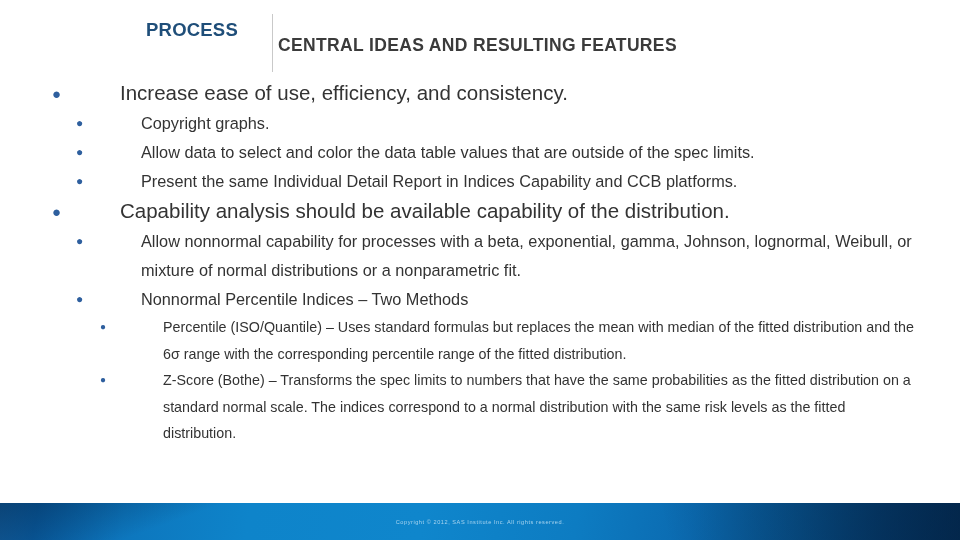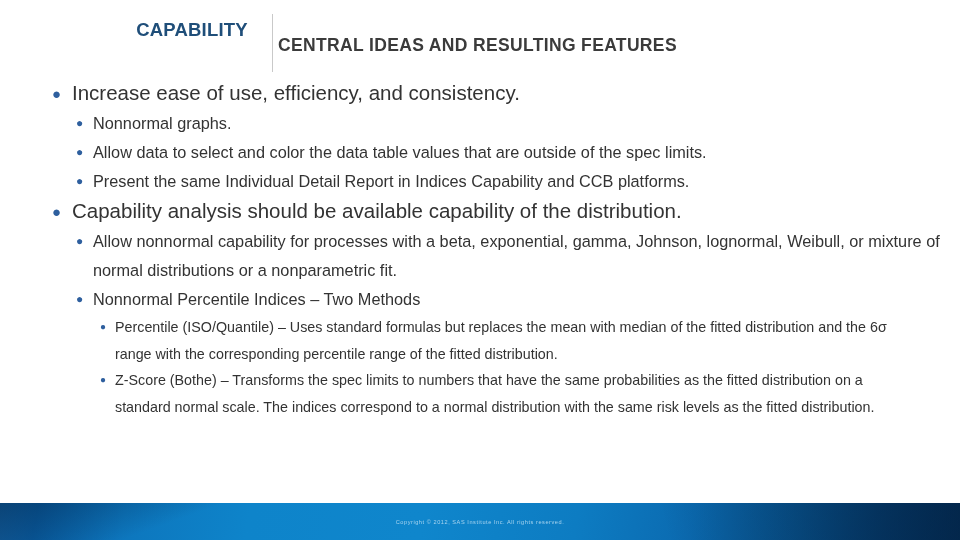--- a/index.html
+++ b/index.html
@@ -71,20 +71,21 @@
     align-items: flex-start;
   }
   .dot {
     flex: 0 0 auto;
     color: #2E5F9E;
     line-height: 1;
     user-select: none;
   }
   .btext {
     flex: 1 1 auto;
+    margin-left: 48px;
   }
 
   
   .lvl1 {
     margin-left: 52px;
     margin-bottom: 1px;
     font-size: 20.5px;
     line-height: 30px;
     color: #333333;
   }
@@ -205,36 +206,36 @@
     line-height: 8.4px;
     letter-spacing: 0.25px;
   }
   .sas-tag span { display: block; }
 </style>
 </head>
 <body>
 
 <div class="header">
   <div class="eyebrow">
-    <span class="l2">CAPABILITY</span>
+    <span class="l1">PROCESS</span>
   </div>
   <div class="header-divider"></div>
   <div class="slide-title">CENTRAL IDEAS AND RESULTING  FEATURES</div>
 </div>
 
 <div class="body-area">
 
   <div class="bullet lvl1">
     <span class="dot">●</span>
     <span class="btext">Increase ease of use, efficiency, and consistency.</span>
   </div>
 
   <div class="bullet lvl2">
     <span class="dot">●</span>
-    <span class="btext">Nonnormal  graphs.</span>
+    <span class="btext">Copyright  graphs.</span>
   </div>
 
   <div class="bullet lvl2">
     <span class="dot">●</span>
     <span class="btext">Allow  data to select and color the data table values that are outside of the spec limits.</span>
   </div>
 
   <div class="bullet lvl2">
     <span class="dot">●</span>
     <span class="btext">Present the same Individual  Detail Report in Indices Capability and CCB platforms.</span>

